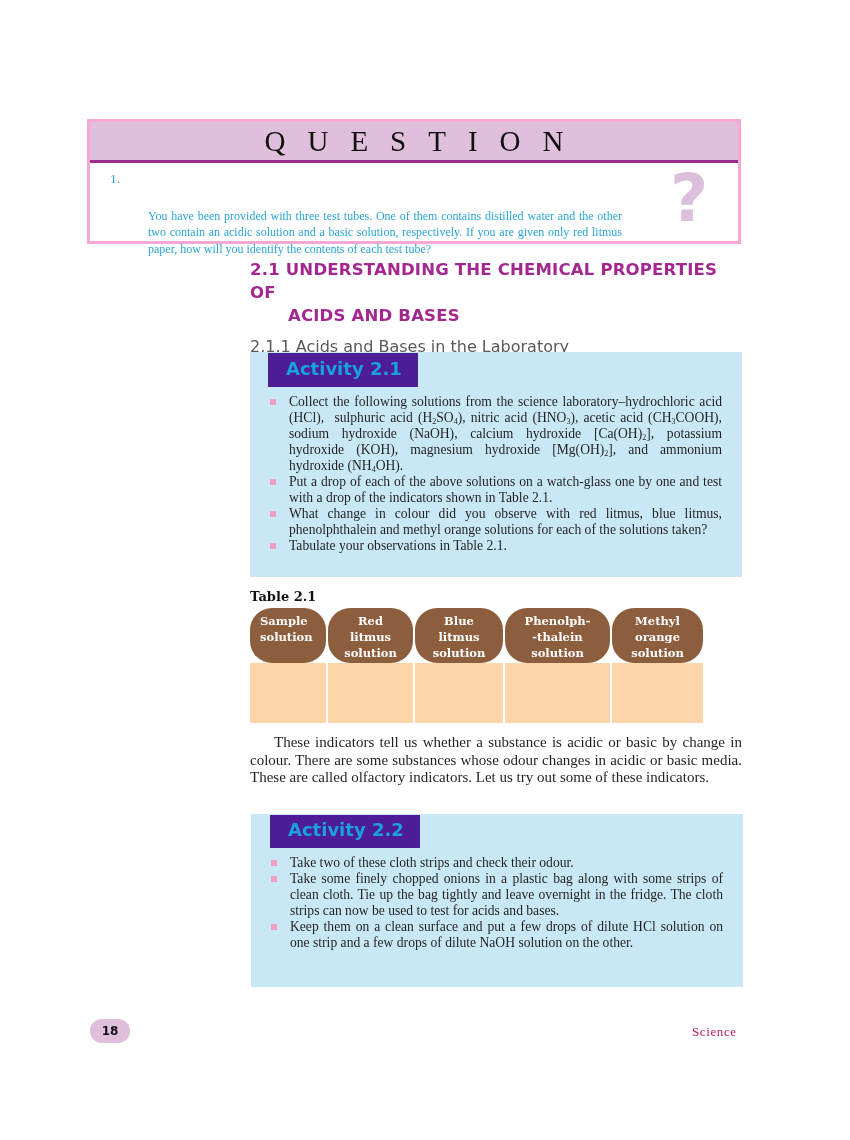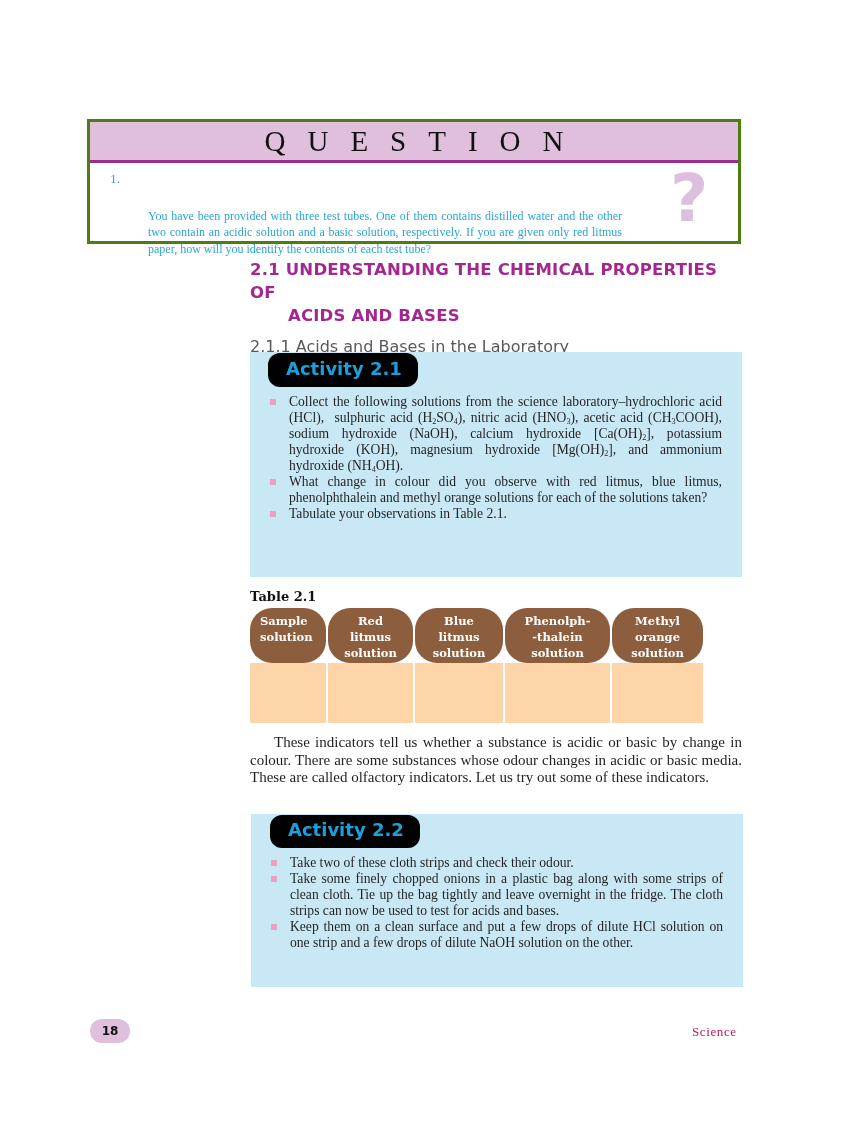--- a/index.html
+++ b/index.html
@@ -1,40 +1,40 @@
 <!DOCTYPE html>
 <html><head>
 <meta charset="utf-8">
 <style>
   html, body { margin:0; padding:0; }
   body { width:850px; height:1140px; background:#ffffff; position:relative; overflow:hidden;
          font-family:"DejaVu Serif", serif; color:#231f20; }
   .abs { position:absolute; }
 
   
-  .qbox { left:87px; top:119px; width:648px; height:119px; border:3px solid #4d7c0f; background:#fff; }
+  .qbox { left:87px; top:119px; width:648px; height:119px; border:3px solid #f9a8d4; background:#fff; }
   .qhead { height:38px; background:#e0bfdc; border-bottom:3px solid #9b2d8e;
            display:flex; align-items:center; justify-content:center; }
   .qhead span { font-family:"Liberation Serif", serif; font-size:29px; letter-spacing:22px; color:#111; padding-left:22px; }
   .qbody { position:relative; padding:7px 0 0 0; }
   .qnum { position:absolute; left:20px; top:8px; font-family:"Liberation Serif", serif; font-size:13.5px; color:#2aa5d6; }
   .qtext { position:absolute; left:58px; top:7px; width:474px; font-family:"Liberation Serif", serif;
            font-size:12px; line-height:16.3px; color:#2aa5d6; text-align:justify;margin-top:38px; }
   .qmark { position:absolute; left:580px; top:0px; font-family:"DejaVu Sans", sans-serif; font-weight:bold;
            font-size:66px; color:#dcbfdc; line-height:72px; }
 
   
   .h2 { left:250px; top:258px; width:495px; font-family:"DejaVu Sans", sans-serif; font-weight:bold;
         font-size:16.5px; color:#a4278f; line-height:23px; letter-spacing:0.2px; }
   .h2 .l2 { padding-left:38px; display:block; }
   .h3 { left:250px; top:321px; font-family:"DejaVu Sans", sans-serif; font-size:16px; color:#58595b;margin-top:16px; }
 
   
   .act { background:#c8e8f6; }
-  .act-tag { position:absolute; background:#000000;border-radius:12px; }
+  .act-tag { position:absolute; background:#4c1d95; }
   .act-tag span { font-family:"DejaVu Sans", sans-serif; font-weight:bold; font-size:18px; color:#1aa0dc; }
   .act ul { list-style:none; margin:0; padding:0; position:absolute; }
   .act li { position:relative; padding-left:21px; font-family:"Liberation Serif", serif; font-size:13.6px;
             line-height:16px; text-align:justify; color:#231f20; }
   .act li .bul { position:absolute; left:2px; top:5px; width:6px; height:6px; background:#ef9fc2; }
   sub { font-size:8px; vertical-align:-2px; line-height:0; }
 
   
   .tcap { left:250px; top:589px; font-family:"DejaVu Serif", serif; font-weight:bold; font-size:13px; color:#111; }
   .tbl { left:250px; top:608px; border-collapse:separate; border-spacing:2px 0; margin-left:-2px; }
@@ -69,20 +69,21 @@
   <span class="l2">ACIDS AND BASES</span>
 </div>
 <div class="abs h3">2.1.1 Acids and Bases in the Laboratory</div>
 
 <div class="abs act" style="left:250px; top:352px; width:492px; height:225px;">
   <div class="act-tag" style="left:18px; top:1px; width:150px; height:34px;">
     <span style="position:absolute; left:18px; top:5px;">Activity 2.1</span>
   </div>
   <ul style="left:18px; top:42px; width:454px;">
     <li><span class="bul"></span>Collect the following solutions from the science laboratory–hydrochloric acid (HCl),&nbsp; sulphuric acid (H<sub>2</sub>SO<sub>4</sub>), nitric acid (HNO<sub>3</sub>), acetic acid (CH<sub>3</sub>COOH), sodium hydroxide (NaOH), calcium hydroxide [Ca(OH)<sub>2</sub>], potassium hydroxide (KOH), magnesium hydroxide [Mg(OH)<sub>2</sub>], and ammonium hydroxide (NH<sub>4</sub>OH).</li>
+    <li><span class="bul"></span><span>Put a drop of each of the above solutions on a watch-glass one by one and test with a drop of the indicators shown in Table 2.1.</span></li>
     <li><span class="bul"></span><span>What change in colour did you observe with red litmus, blue litmus, phenolphthalein and methyl orange solutions for each of the solutions taken?</span></li>
     <li><span class="bul"></span><span>Tabulate your observations in Table 2.1.</span></li>
   </ul>
 </div>
 
 <div class="abs tcap">Table 2.1</div>
 <table class="abs tbl">
   <thead>
     <tr>
       <th style="width:76px; text-align:left; padding-left:10px;">

